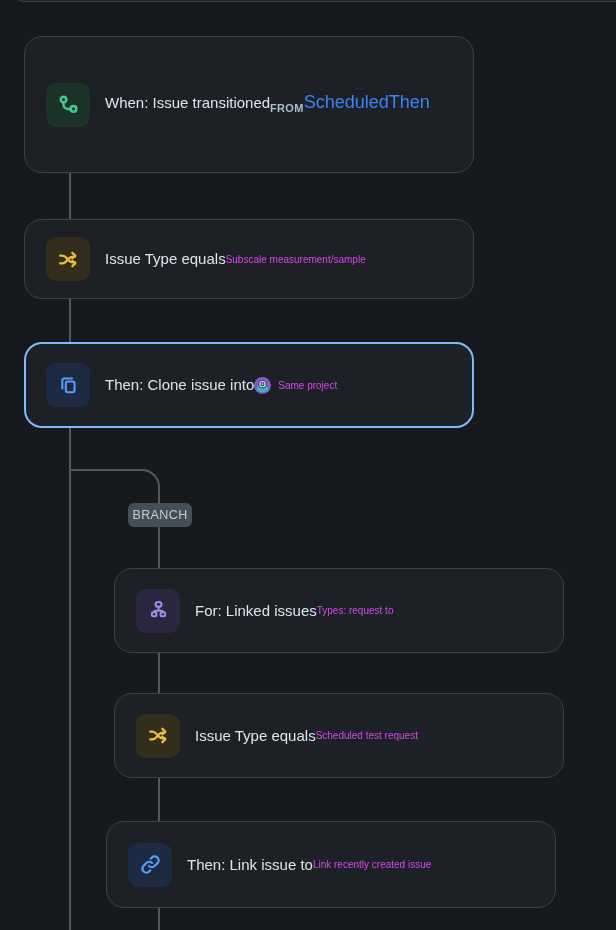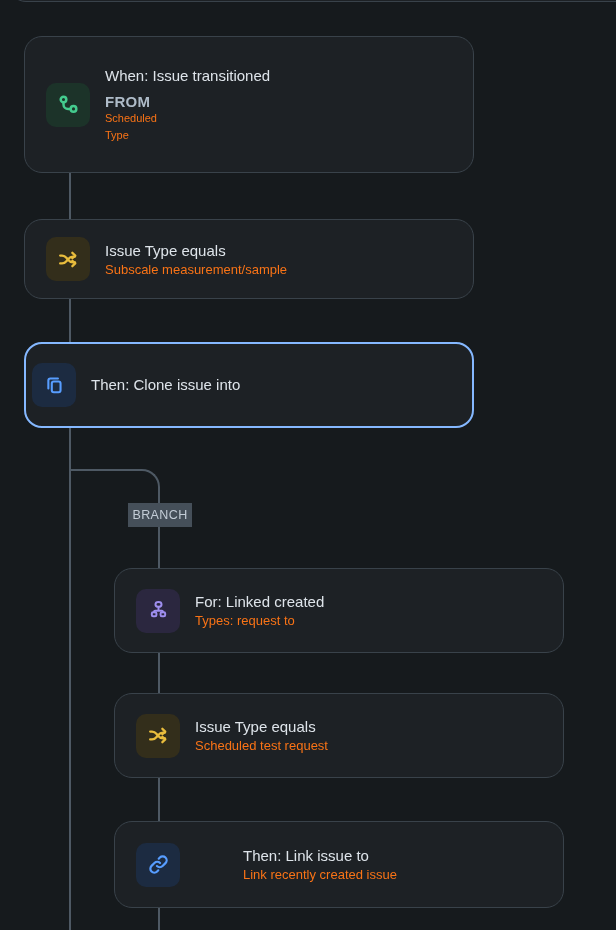--- a/index.html
+++ b/index.html
@@ -16,67 +16,67 @@
     position:absolute; left:69px; top:173px; width:2px; height:757px;
     background:#4E5964; z-index:1;
   }
   .connector-branch {
     position:absolute; left:69px; top:469px; width:91px; height:461px;
     border-top:2px solid #4E5964; border-right:2px solid #4E5964;
     border-top-right-radius:18px; z-index:1;
   }
   .branch-badge {
     position:absolute; left:128px; top:503px; width:64px; height:24px;
-    background:#454F59; border-radius:0; z-index:3;
+    background:#454F59; border-radius:6px; z-index:3;
     display:flex; align-items:center; justify-content:center;
     color:#C3CCD6; font-size:12.5px; letter-spacing:.4px;
   }
   
   .partial-card-top {
     position:absolute; left:8px; top:-40px; width:700px; height:42px;
     background:#1D2125; border:1px solid #39424A; border-radius:18px; z-index:2;
   }
   
   .card {
     position:absolute; width:450px;
     background:#1D2125;
     border:1px solid #39424A;
     border-radius:18px;
     display:flex; align-items:center;
     padding:0 18px 0 21px;
     z-index:2; cursor:pointer;
   }
-  .card.selected { border:2px solid #85B8FF; padding-left:6px; }
+  .card.selected { border:2px solid #85B8FF; padding-left:20px; }
   .c1 { left:24px;  top:36px;  height:137px; }
   .c2 { left:24px;  top:219px; height:80px;  }
   .c3 { left:24px;  top:342px; height:86px;  }
   .c4 { left:114px; top:568px; height:85px;  }
   .c5 { left:114px; top:693px; height:85px;  }
-  .c6 { left:114px; top:821px; height:87px;gap:48px;  }
+  .c6 { left:106px; top:821px; height:87px;  }
   .icon-tile {
     width:44px; height:44px; flex:0 0 44px; border-radius:10px;
     display:flex; align-items:center; justify-content:center;
     margin-right:15px;
   }
   .icon-tile svg { width:25px; height:25px; display:block; }
   .tile-green  { background:#1C3329; color:#44CB8E; }
   .tile-yellow { background:#332E1B; color:#E9BD3D; }
   .tile-blue   { background:#1C2B41; color:#579DFF; }
   .tile-purple { background:#2B273F; color:#9F8FEF; }
-  .card-text { display:flex; flex-direction:column; min-width:0; }
+  .card-text { display:flex; flex-direction:row; min-width:0; }
   .card-title { font-size:15px; line-height:20px; color:#DEE4EA; }
   .card-subtitle {
-    font-size:13px; line-height:17px; color:#f97316; 
+    font-size:10px; line-height:17px; color:#d946ef; 
     display:flex; align-items:center; gap:7px;
   }
   .detail-label {
-    font-size:15px; font-weight:700; letter-spacing:.3px;
+    font-size:11px; font-weight:700; letter-spacing:.3px;
     color:#AEBBC8; line-height:15px; margin-top:8px;
   }
-  .detail-value { font-size:11px; color:#f97316; line-height:15px; margin-top:2px; }
+  .detail-value { font-size:18px; color:#3b82f6; line-height:15px; margin-top:2px; }
   .avatar { width:17px; height:17px; flex:0 0 17px; }
   .avatar svg { width:17px; height:17px; display:block; }
 </style>
 </head>
 <body>
 
 <div class="canvas">
 
   <div class="connector-main"></div>
   <div class="connector-branch"></div>
@@ -88,21 +88,21 @@
       <svg viewBox="0 0 24 24" fill="none" stroke="currentColor" stroke-width="2.4" stroke-linecap="round">
         <circle cx="7.2" cy="7.2" r="2.7"></circle>
         <circle cx="16.8" cy="16.2" r="2.7"></circle>
         <path d="M7.2 10v1.9c0 2.4 2 4.4 4.4 4.4h2.2"></path>
       </svg>
     </div>
     <div class="card-text">
       <div class="card-title">When: Issue transitioned</div>
       <div class="detail-label">FROM</div>
       <div class="detail-value">Scheduled</div>
-      <div class="detail-value">Type</div>
+      <div class="detail-value">Then</div>
     </div>
   </div>
 
   <div class="card c2">
     <div class="icon-tile tile-yellow">
       <svg viewBox="0 0 24 24" fill="none" stroke="currentColor" stroke-width="2.2" stroke-linecap="round" stroke-linejoin="round">
         <path d="M4 15.8h1.8c2 0 3.1-.7 4.4-2.3l1.6-2c1.3-1.6 2.4-2.3 4.4-2.3h2.1"></path>
         <path d="M4 8.2h1.8c2 0 3.1.7 4.4 2.3l1.6 2c1.3 1.6 2.4 2.3 4.4 2.3h2.1"></path>
         <path d="M15.7 5.6l2.8 2.6-2.8 2.6"></path>
         <path d="M15.7 13.2l2.8 2.6-2.8 2.6"></path>
@@ -116,37 +116,49 @@
 
   <div class="card c3 selected">
     <div class="icon-tile tile-blue">
       <svg viewBox="0 0 24 24" fill="none" stroke="currentColor" stroke-width="2" stroke-linecap="round" stroke-linejoin="round">
         <path d="M15.3 5.3H8A1.9 1.9 0 0 0 6.1 7.2v7.6"></path>
         <rect x="9.4" y="8.1" width="8.4" height="10.4" rx="1.9"></rect>
       </svg>
     </div>
     <div class="card-text">
       <div class="card-title">Then: Clone issue into</div>
+      <div class="card-subtitle">
+        <span class="avatar">
+          <svg viewBox="0 0 20 20">
+            <circle cx="10" cy="10" r="10" fill="#8A56C9"></circle>
+            <ellipse cx="10" cy="13.6" rx="6.6" ry="4.6" fill="#38B7BC"></ellipse>
+            <circle cx="10" cy="8.4" r="4.7" fill="#2A3550"></circle>
+            <circle cx="10" cy="8.4" r="3.1" fill="none" stroke="#DDE6F1" stroke-width="1.4"></circle>
+            <circle cx="10" cy="8.4" r="1.2" fill="#6CE0E6"></circle>
+          </svg>
+        </span>
+        <span>Same project</span>
+      </div>
     </div>
   </div>
 
   <div class="branch-badge">BRANCH</div>
 
   <div class="card c4">
     <div class="icon-tile tile-purple">
       <svg viewBox="0 0 24 24" fill="none" stroke="currentColor" stroke-width="1.9" stroke-linecap="round" stroke-linejoin="round">
         <ellipse cx="12" cy="6.2" rx="2.9" ry="2.3"></ellipse>
         <path d="M12 8.6v2.7"></path>
         <path d="M7.8 13.6v-.5c0-.5.4-.9.9-.9h6.6c.5 0 .9.4.9.9v.5"></path>
         <rect x="5.6" y="13.6" width="4.4" height="3.9" rx="1.2"></rect>
         <rect x="14" y="13.6" width="4.4" height="3.9" rx="1.2"></rect>
       </svg>
     </div>
     <div class="card-text">
-      <div class="card-title">For: Linked created</div>
+      <div class="card-title">For: Linked issues</div>
       <div class="card-subtitle">Types: request to</div>
     </div>
   </div>
 
   <div class="card c5">
     <div class="icon-tile tile-yellow">
       <svg viewBox="0 0 24 24" fill="none" stroke="currentColor" stroke-width="2.2" stroke-linecap="round" stroke-linejoin="round">
         <path d="M4 15.8h1.8c2 0 3.1-.7 4.4-2.3l1.6-2c1.3-1.6 2.4-2.3 4.4-2.3h2.1"></path>
         <path d="M4 8.2h1.8c2 0 3.1.7 4.4 2.3l1.6 2c1.3 1.6 2.4 2.3 4.4 2.3h2.1"></path>
         <path d="M15.7 5.6l2.8 2.6-2.8 2.6"></path>

